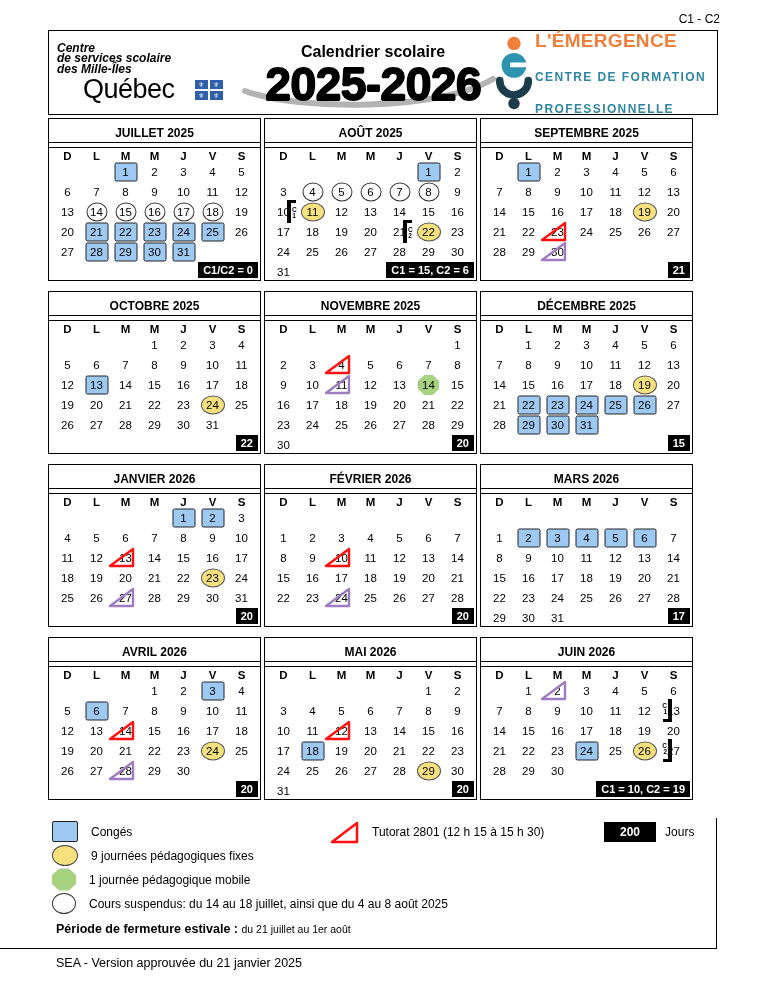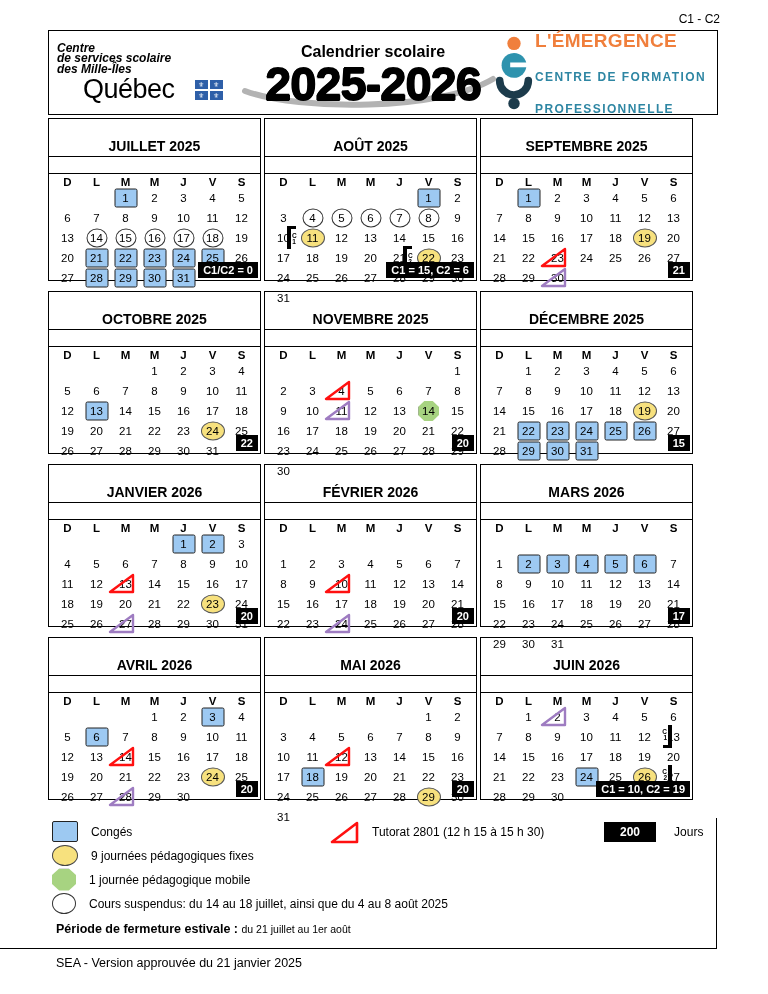--- a/index.html
+++ b/index.html
@@ -18,21 +18,21 @@
   .h-years-wrap{position:relative;height:52px}
   .swoosh{position:absolute;left:-14px;top:8px;width:260px;height:40px;z-index:0}
   .h-years{position:relative;z-index:1;font-size:47px;line-height:46px;font-weight:bold;letter-spacing:-1px;
            text-shadow:.7px 0 #000,-.7px 0 #000,0 .7px #000,0 -.7px #000}
   .logo-em{display:flex;align-items:center;width:218px;padding-right:6px}
   .em-name{font-size:19px;font-weight:bold;color:#F07F3C;letter-spacing:.3px}
   .em-sub{font-size:12px;font-weight:bold;color:#2E86A3;letter-spacing:1.4px;margin-top:18px}
   
   .months{position:absolute;left:48px;top:118px;width:645px;display:grid;grid-template-columns:repeat(3,213px);column-gap:3px;row-gap:10px}
   .month{position:relative;height:163px;border:1.5px solid #000;background:#fff;box-sizing:border-box;padding:0 2px}
-  .mtitle{font-size:14px;font-weight:bold;text-align:center;padding:3px 0 2px;border-bottom:1px solid #000;margin:16px -2px}
+  .mtitle{font-size:12px;font-weight:bold;text-align:center;padding:3px 0 2px;border-bottom:1px solid #000;margin:4px -2px}
   .mhead{display:flex;border-top:1.5px solid #000;margin:1.5px -2px 0;padding:2px 4px 0}
   .hcell{width:29px;text-align:center;font-weight:bold;font-size:11.5px}
   .wrow{display:flex;height:20px;padding:0 2px}
   .cell{position:relative;width:29px;text-align:center;font-size:11.5px;line-height:20px}
   .num{position:relative;z-index:2}
   .shape{position:absolute;z-index:1;left:50%;top:50%;transform:translate(-50%,-50%);box-sizing:border-box}
   .s-blue{width:23px;height:19px;background:#9DC9F2;border:1.6px solid #222;border-radius:2px}
   .s-yellow{width:24px;height:19px;background:#F7E17E;border:1.4px solid #555;border-radius:50%}
   .s-green{width:21px;height:20px;background:#A7D381;clip-path:polygon(30% 0,70% 0,100% 30%,100% 70%,70% 100%,30% 100%,0 70%,0 30%);filter:drop-shadow(0 0 1px #333)}
   .s-white{width:21px;height:19px;background:#fff;border:1.6px solid #333;border-radius:50%}
@@ -48,21 +48,21 @@
   .lcol-left{left:0}
   .lcol-mid{left:278px}
   .lcol-right{left:552px}
   .lrow{display:flex;align-items:center;height:23px;margin-bottom:1px;font-size:12px;white-space:nowrap}
   .licon{margin-right:13px;flex:none;box-sizing:border-box;display:inline-block}
   .li-blue{width:26px;height:21px;background:#9DC9F2;border:1.6px solid #222;border-radius:2px}
   .li-yellow{width:26px;height:21px;background:#F7E17E;border:1.5px solid #444;border-radius:50%}
   .li-green{width:24px;height:22px;background:#A7D381;clip-path:polygon(30% 0,70% 0,100% 30%,100% 70%,70% 100%,30% 100%,0 70%,0 30%);filter:drop-shadow(0 0 1px #333)}
   .li-white{width:24px;height:21px;background:#fff;border:1.6px solid #333;border-radius:50%}
   .ltri{width:30px;height:24px;margin-right:12px;flex:none}
-  .jours-box{background:#000;color:#fff;font-weight:bold;font-size:12px;padding:3px 16px;margin-right:18px}
+  .jours-box{background:#000;color:#fff;font-weight:bold;font-size:12px;padding:3px 16px;margin-right:9px}
   
   .closure{position:absolute;left:56px;top:922px;font-size:12.5px}
   .closure b{font-weight:bold}
   .closure span{font-size:10.5px}
   .vline{position:absolute;left:716px;top:818px;height:130px;border-left:1.5px solid #000}
   .hline{position:absolute;left:0;top:948px;width:717px;border-top:1.5px solid #000}
   .sea{position:absolute;left:56px;top:956px;font-size:12.5px}
 </style>
 </head>
 <body>

